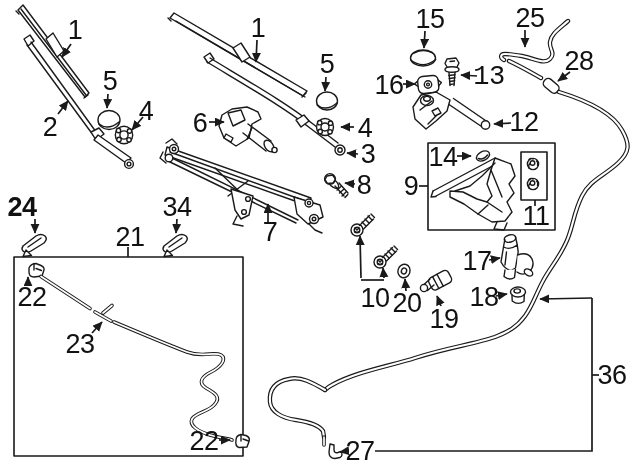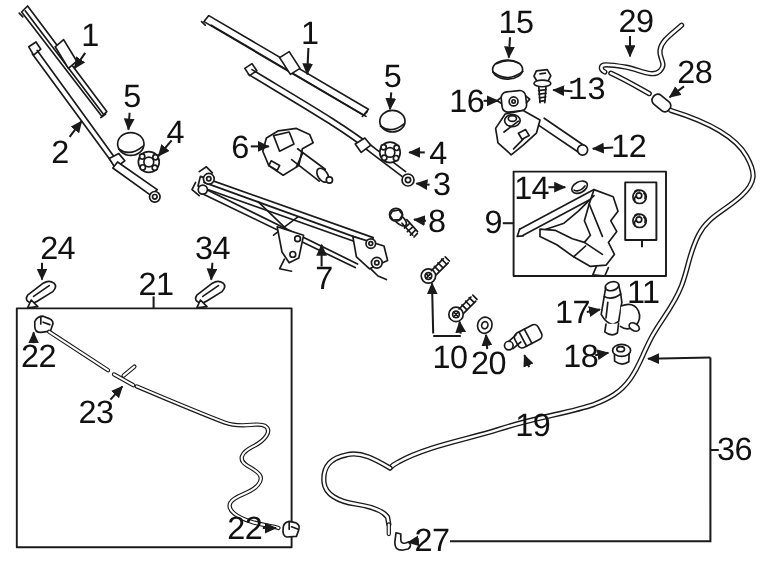--- a/index.html
+++ b/index.html
@@ -338,31 +338,31 @@
       <div class="callout" style="left: 327px; top: 64px;">5</div>
       <div class="callout" style="left: 365px; top: 128px;">4</div>
       <div class="callout" style="left: 368px; top: 154px;">3</div>
       <div class="callout" style="left: 200px; top: 123px;">6</div>
       <div class="callout" style="left: 270px; top: 232px;">7</div>
       <div class="callout" style="left: 364px; top: 185px;">8</div>
       <div class="callout" style="left: 430px; top: 19px;">15</div>
       <div class="callout" style="left: 389px; top: 85px;">16</div>
       <div class="callout" style="left: 489px; top: 77px; font-family: Liberation Mono, monospace;">13</div>
       <div class="callout" style="left: 524px; top: 122px;">12</div>
-      <div class="callout" style="left: 530px; top: 18px;">29</div>
+      <div class="callout" style="left: 530px; top: 18px;">25</div>
       <div class="callout" style="left: 579px; top: 61px;">28</div>
       <div class="callout" style="left: 411px; top: 186px;">9</div>
       <div class="callout" style="left: 443px; top: 157px; text-align: center;">14</div>
-      <div class="callout" style="left: 536px; top: 216px; margin-top: 28px;">11</div>
+      <div class="callout" style="left: 536px; top: 216px;">11</div>
       <div class="callout" style="left: 375px; top: 298px;">10</div>
       <div class="callout" style="left: 407px; top: 303px;">20</div>
-      <div class="callout" style="left: 444px; top: 319px; margin-top: 36px;">19</div>
+      <div class="callout" style="left: 444px; top: 319px;">19</div>
       <div class="callout" style="left: 477px; top: 261px;">17</div>
       <div class="callout" style="left: 484px; top: 297px;">18</div>
-      <div class="callout" style="left: 48px; top: 207px;">24</div>
+      <div class="callout" style="left: 22px; top: 207px; font-weight: bold;">24</div>
       <div class="callout" style="left: 177px; top: 207px;">34</div>
       <div class="callout" style="left: 130px; top: 237px;">21</div>
       <div class="callout" style="left: 32px; top: 297px;">22</div>
       <div class="callout" style="left: 80px; top: 344px;">23</div>
       <div class="callout" style="left: 204px; top: 441px;">22</div>
       <div class="callout" style="left: 612px; top: 375px;">36</div>
       <div class="callout" style="left: 360px; top: 451px;">27</div>
     </div>
 </div>
 

